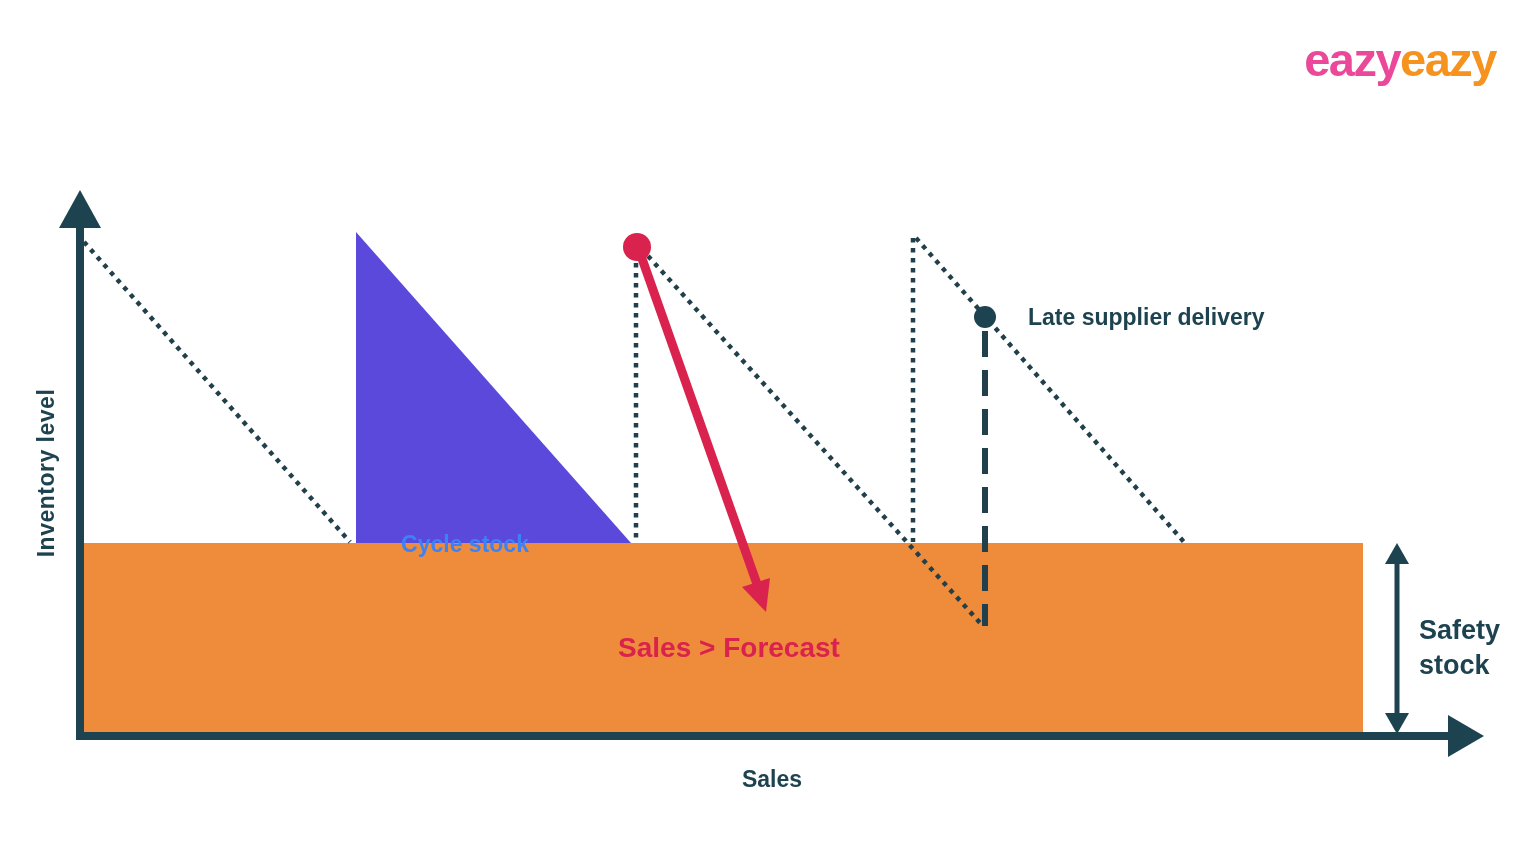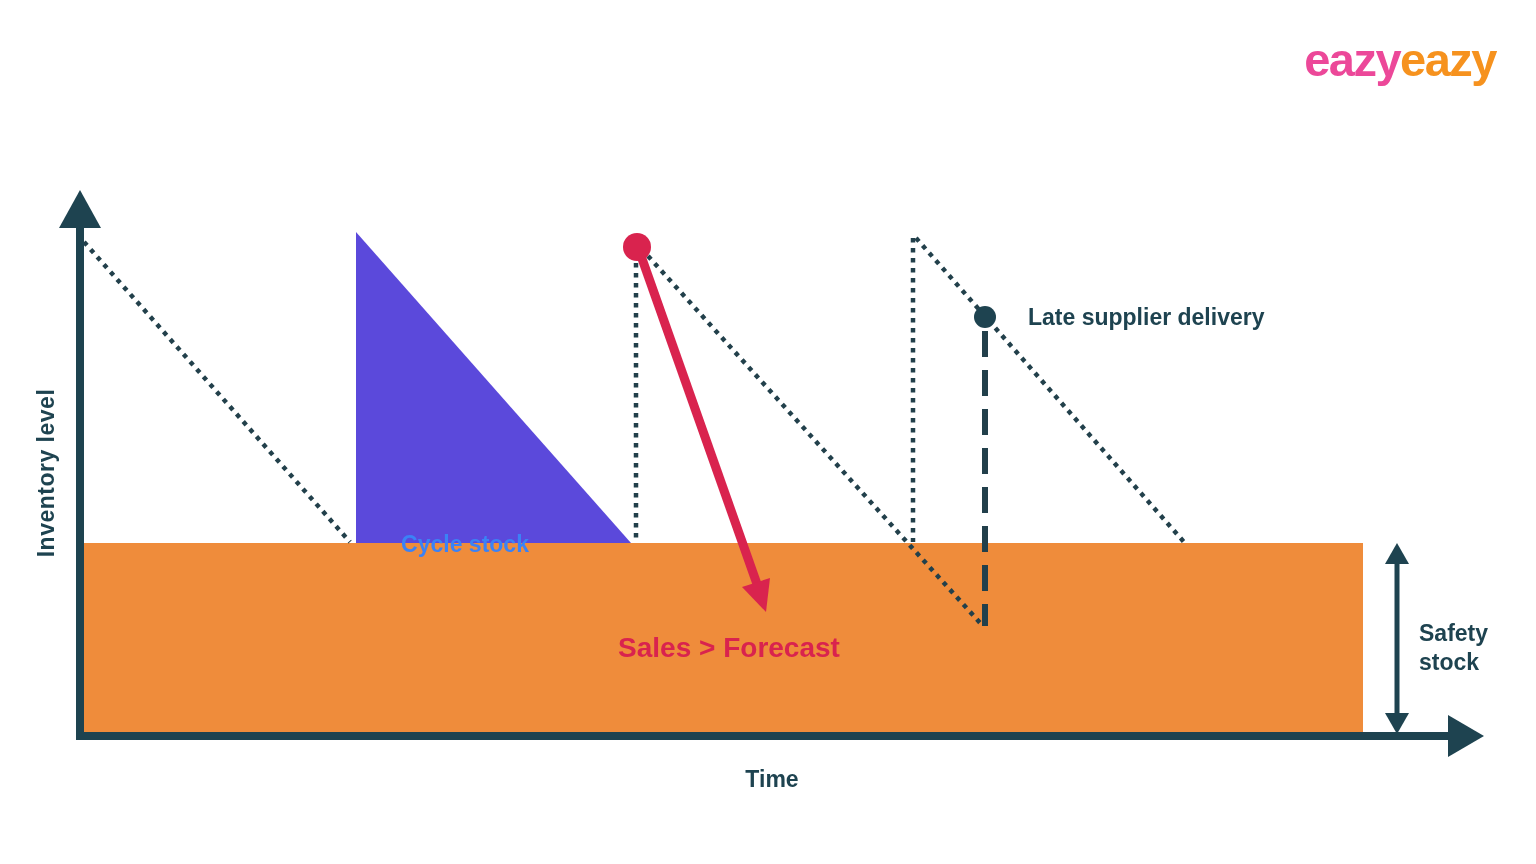--- a/index.html
+++ b/index.html
@@ -52,21 +52,21 @@
     color: #D9234E;
   }
   .lbl-late {
     left: 1028px; top: 317px;
     transform: translateY(-50%);
     font-size: 23px;
   }
   .lbl-safety {
     left: 1419px; top: 648px;
     transform: translateY(-50%);
-    font-size: 23px;
+    font-size: 27px;
     line-height: 1.28;
     white-space: normal;
     width: 90px;
   }
   .logo {
     position: absolute;
     top: 32px;
     right: 40px;
     font-size: 47px;
     letter-spacing: -1.5px;
@@ -116,21 +116,21 @@
 
     <line x1="76" y1="736" x2="1452" y2="736" stroke="#1E4350" stroke-width="8"></line>
     <polygon points="1484,736 1448,715 1448,757" fill="#1E4350"></polygon>
 
     <line x1="1397" y1="556" x2="1397" y2="721" stroke="#1E4350" stroke-width="5"></line>
     <polygon points="1397,543 1385,564 1409,564" fill="#1E4350"></polygon>
     <polygon points="1397,734 1385,713 1409,713" fill="#1E4350"></polygon>
   </svg>
 
   <div class="lbl lbl-y">Inventory level</div>
-  <div class="lbl lbl-x">Time</div>
+  <div class="lbl lbl-x">Sales</div>
   <div class="lbl lbl-cycle">Cycle stock</div>
   <div class="lbl lbl-late">Late supplier delivery</div>
   <div class="lbl lbl-sales">Sales &gt; Forecast</div>
   <div class="lbl lbl-safety">Safety stock</div>
 
   <div class="logo">
     <span class="gray">eazy</span><span class="orange">eazy</span>
   </div>
 
 </div>

